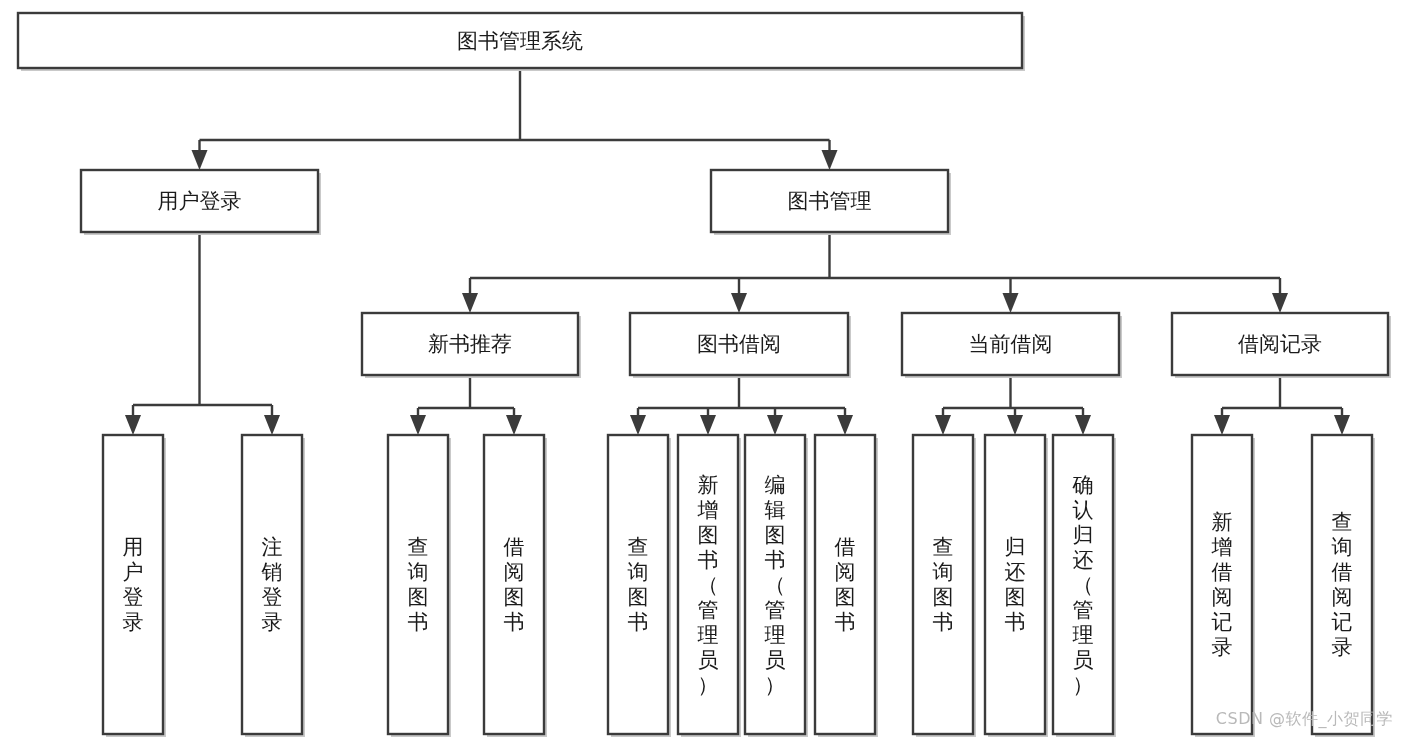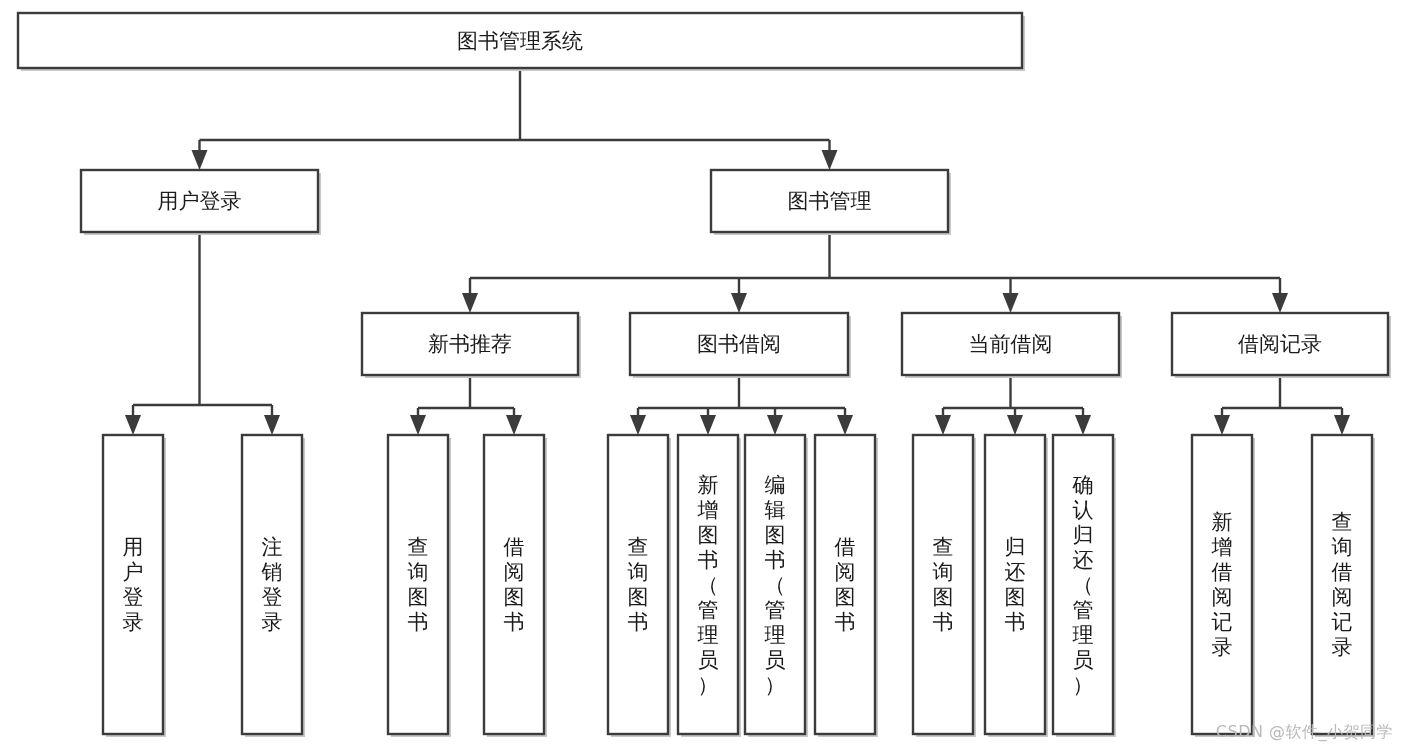--- a/index.html
+++ b/index.html
@@ -53,21 +53,21 @@
   }
   .node-label-v {
     font-family: "DejaVu Sans", "Liberation Sans", sans-serif;
     font-size: 21px;
     fill: #1b1b1b;
     text-anchor: middle;
   }
   .watermark {
     position: absolute;
     right: 12px;
-    bottom: 4px;
+    bottom: 17px;
     font-family: "DejaVu Sans", "Liberation Sans", sans-serif;
     font-size: 16px;
     color: #b9b9b9;
     letter-spacing: 0.5px;
     white-space: nowrap;
     user-select: none;
   }
 </style>
 </head>
 <body>

